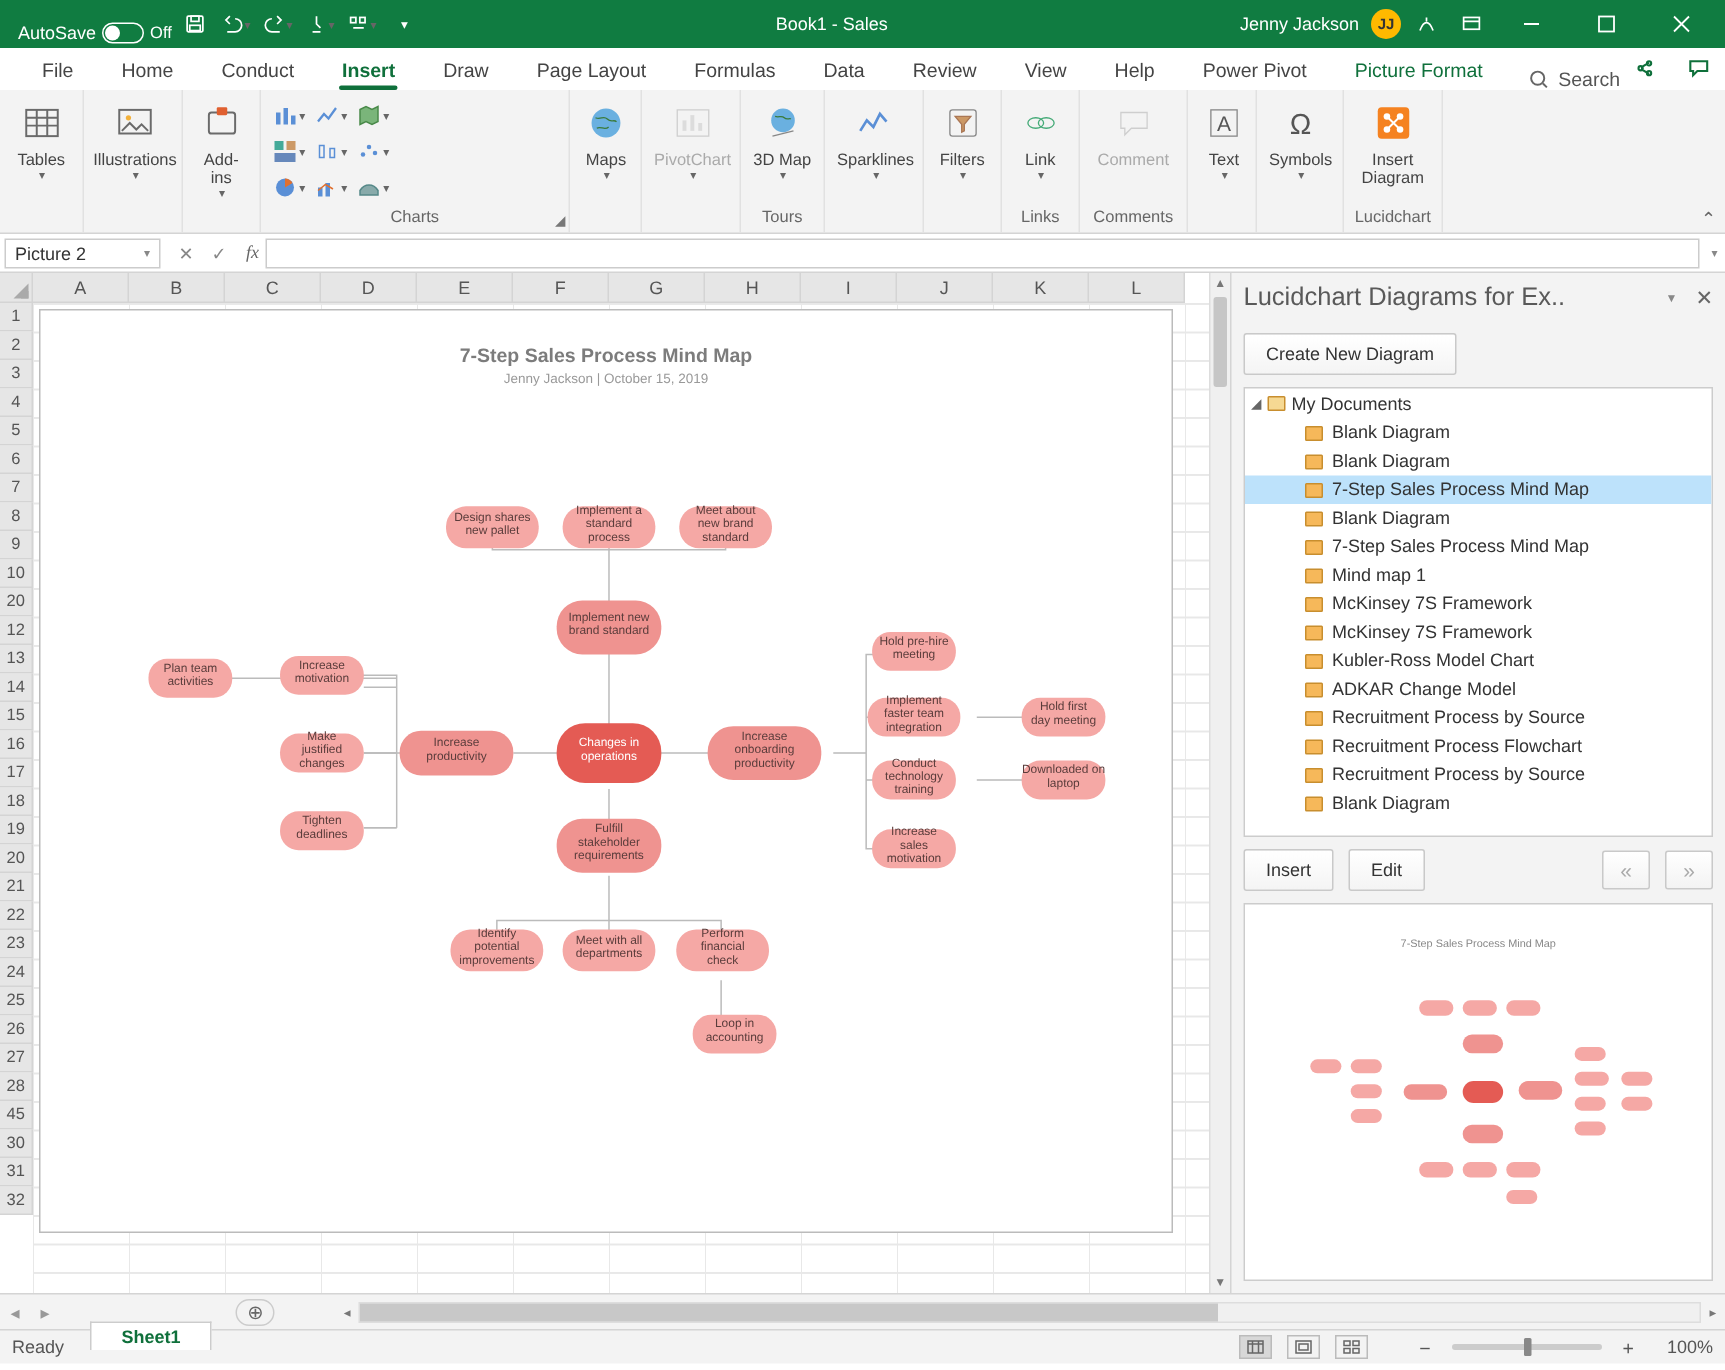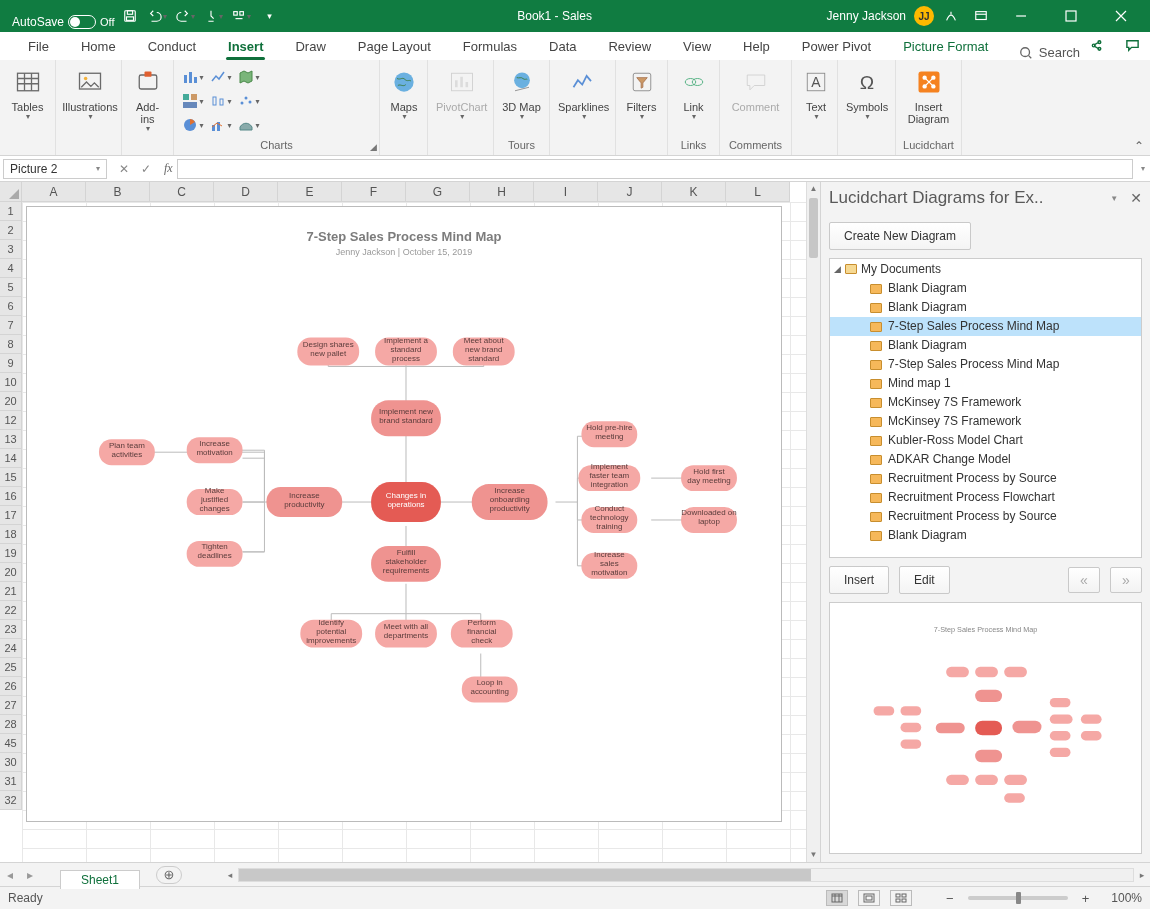--- a/index.html
+++ b/index.html
@@ -101,21 +101,21 @@
 .tree .ficon.fold{background:#f6d993}
 .pactions{display:flex;gap:10px;align-items:center}
 .pactions .sp{flex:1}
 .pager{background:linear-gradient(#fff,#f3f3f3);border:1px solid #c9c9c9;width:32px;height:26px;display:flex;align-items:center;justify-content:center;color:#aaa;font-size:14px;border-radius:2px}
 .preview{flex:1;background:#fff;border:1px solid #ccc;position:relative;overflow:hidden}
 .preview svg{width:100%;height:100%}
 
 
 .tabsrow{height:24px;display:flex;align-items:center;border-top:1px solid #d4d4d4;background:#f3f3f3;font-size:12px;color:#444}
 .tabsrow .tnav{width:20px;text-align:center;color:#999}
-.sheet-tab{background:#fff;border:1px solid #ccc;border-bottom:0;padding:2px 20px;position:relative;top:5px;color:#0f703b;font-weight:400}
+.sheet-tab{background:#fff;border:1px solid #ccc;border-bottom:0;padding:2px 20px;position:relative;top:16px;color:#0f703b;font-weight:700}
 .tabsrow .addsh{width:26px;height:18px;border:1px solid #ccc;border-radius:10px;margin-left:16px;display:flex;align-items:center;justify-content:center;font-size:13px;color:#666;cursor:pointer}
 .tabsrow .hs{flex:1;display:flex;align-items:center;margin-left:40px}
 .tabsrow .hsbar{flex:1;height:14px;background:#f0f0f0;border:1px solid #ddd;position:relative}
 .tabsrow .hsbar .hthumb{position:absolute;left:0;top:0;bottom:0;width:64%;background:#c8c8c8}
 .tabsrow .hsbtn{width:16px;text-align:center;color:#777;font-size:9px}
 
 
 .status{height:23px;background:#f3f3f3;border-top:1px solid #d4d4d4;display:flex;align-items:center;font-size:12px;color:#555;padding:0 8px;gap:10px}
 .status .sp{flex:1}
 .status .vbtn{width:22px;height:16px;border:1px solid #bbb;display:inline-flex;align-items:center;justify-content:center;font-size:9px;color:#555;cursor:pointer}

